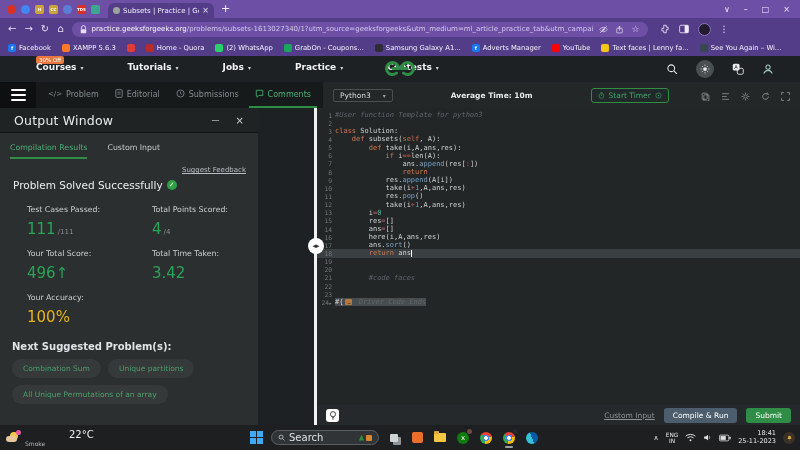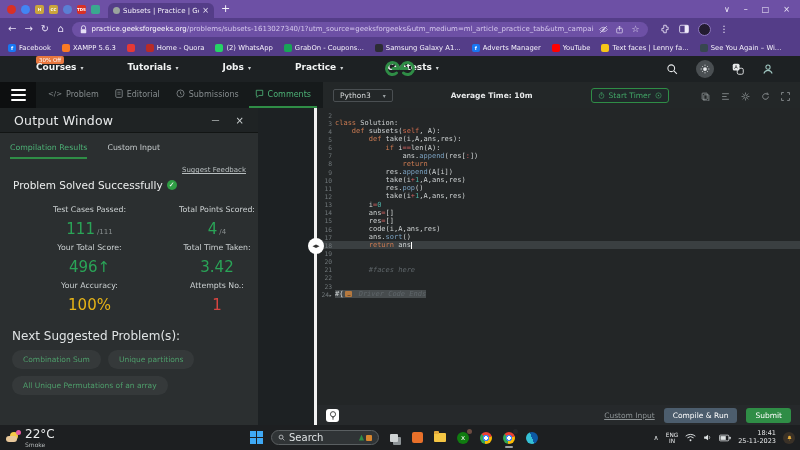--- a/index.html
+++ b/index.html
@@ -61,26 +61,26 @@
   .outwin{position:absolute;left:0;top:108px;width:258px;height:317px;background:#2b2f30;}
   .ow-head{height:24px;background:#1f2324;display:flex;align-items:center;padding:0 14px;border-bottom:1px solid #121514;}
   .ow-title{font-size:12.5px;color:#e8eaeb;letter-spacing:.2px;}
   .ow-ctl{margin-left:auto;display:flex;gap:16px;color:#cbd0d1;font-size:10px;align-items:center;}
   .ow-tabs{height:26px;display:flex;gap:20px;align-items:flex-end;padding:0 10px;}
   .ow-tab{font-size:7.8px;color:#c6cbcc;padding-bottom:5px;border-bottom:2px solid transparent;}
   .ow-tab.active{color:#4db176;border-bottom-color:#2f8d46;}
   .suggest{position:absolute;right:12px;top:58px;font-size:7px;color:#b9bfc0;text-decoration:underline;}
   .solved{margin:20px 0 0 13px;display:flex;align-items:center;gap:4px;font-size:10.5px;color:#eceeee;}
   .chk{width:10px;height:10px;border-radius:50%;background:#2f9e44;color:#fff;font-size:7px;display:flex;align-items:center;justify-content:center;}
-  .stats{margin:14px 0 0 27px;display:grid;grid-template-columns:125px 130px;row-gap:5px;text-align:center;}
+  .stats{margin:14px 0 0 27px;display:grid;grid-template-columns:125px 130px;row-gap:11px;}
   .stat .lb{font-size:7.8px;color:#ccd1d2;margin-bottom:6px;}
   .stat .vl{font-size:15px;}
   .stat .sx{font-size:7px;color:#8b9192;margin-left:2px;}
   .c-green{color:#2aa457;} .c-yellow{color:#e7b416;} .c-red{color:#d64541;}
-  .nextlabel{margin:15px 0 7px 12px;font-size:12px;font-weight:normal;color:#dfe3e4;}
+  .nextlabel{margin:15px 0 7px 12px;font-size:10px;font-weight:bold;color:#dfe3e4;}
   .chips{margin-left:12px;margin-right:10px;display:flex;flex-wrap:wrap;gap:7px;align-items:center;}
   .chip{background:#35393a;color:#4e9e6b;font-size:7.5px;padding:5px 11px;border-radius:12px;}
   
   .split{position:absolute;left:314px;top:108px;width:3px;height:317px;background:#f2f2f2;}
   .handle{position:absolute;left:308px;top:238px;width:16px;height:16px;border-radius:50%;background:#fff;color:#333;
           font-size:7px;display:flex;align-items:center;justify-content:center;letter-spacing:0;z-index:5;}
   
   .editor{position:absolute;left:317px;top:108px;width:483px;height:297px;background:#232627;overflow:hidden;
           font-family:"DejaVu Sans Mono",monospace;padding-top:3px;box-sizing:border-box;}
   .cl{display:flex;height:8.15px;align-items:center;}
@@ -105,21 +105,21 @@
   .btn{font-size:7.5px;color:#fff;border-radius:3px;padding:3px 9px;}
   .btn.run{background:#4c5d6d;}
   .btn.submit{background:#2f8d46;}
   
   .taskbar{position:absolute;left:0;top:425px;width:800px;height:25px;background:#1d1f21;display:flex;align-items:center;padding:0 6px;box-sizing:border-box;}
   .weather{display:flex;align-items:center;gap:4px;}
   .wicon{position:relative;width:15px;height:13px;}
   .wsun{position:absolute;left:4px;top:1px;width:8px;height:8px;border-radius:50%;background:#f7c948;}
   .wcloud{position:absolute;left:0px;top:5px;width:11px;height:6px;border-radius:4px;background:#e8c79a;}
   .wbadge{position:absolute;right:0;top:-1px;width:5px;height:5px;border-radius:50%;background:#e85aa0;}
-  .wtxt div:first-child{font-size:12px;color:#eceeee;}
+  .wtxt div:first-child{font-size:10px;color:#eceeee;margin-left:44px;}
   .wtxt div:last-child{font-size:6px;color:#b6babb;}
   .centerbar{position:absolute;left:250px;top:0;height:25px;display:flex;align-items:center;gap:8px;}
   .winlogo{width:13px;height:13px;display:grid;grid-template-columns:6px 6px;grid-template-rows:6px 6px;gap:1px;}
   .winlogo div{background:#3fa9f5;}
   .searchpill{width:108px;height:15px;background:#303436;border:1px solid #5a5f61;border-radius:9px;display:flex;align-items:center;gap:4px;padding:0 6px;box-sizing:border-box;}
   .searchpill span{font-size:10px;color:#dfe3e4;}
   .sp-mini{margin-left:auto;display:flex;gap:2px;}
   .mini-tree{width:5px;height:6px;background:#2f8d46;clip-path:polygon(50% 0,100% 100%,0 100%);}
   .mini-box{width:6px;height:6px;background:#d8862f;border-radius:1px;}
   .tbicons{display:flex;gap:9px;align-items:center;}
@@ -447,38 +447,38 @@
           <div class="vl c-green"><span>496↑</span></div>
         </div>
         <div class="stat">
           <div class="lb">Total Time Taken:</div>
           <div class="vl c-green"><span>3.42</span></div>
         </div>
         <div class="stat">
           <div class="lb">Your Accuracy:</div>
           <div class="vl c-yellow"><span>100%</span></div>
         </div>
-        <div class="stat">
-          <div class="lb">Attempts No.:</div>
-          <div class="vl c-red"><span>1</span></div>
-        </div>
       </div>
     <div class="nextlabel">Next Suggested Problem(s):</div>
     <div class="chips" id="chips">
         <span class="chip">Combination Sum</span>
         <span class="chip">Unique partitions</span>
         <span class="chip">All Unique Permutations of an array</span>
       </div>
   </div>
 
   <div class="split"></div>
   <div class="handle">◂▸</div>
 
   <div class="editor" id="code">
       <div class="cl">
+        <span class="gut">1</span>
+        <span class="src"><span class="tk-cm">#User function Template for python3</span></span>
+      </div>
+      <div class="cl">
         <span class="gut">2</span>
         <span class="src"></span>
       </div>
       <div class="cl">
         <span class="gut">3</span>
         <span class="src"><span class="tk-kw">class</span><span class="tk-pl"> Solution:</span></span>
       </div>
       <div class="cl">
         <span class="gut">4</span>
         <span class="src"><span class="tk-pl">    </span><span class="tk-kw">def</span><span class="tk-pl"> subsets(</span><span class="tk-sf">self</span><span class="tk-pl">, A):</span></span>
@@ -513,50 +513,50 @@
       </div>
       <div class="cl">
         <span class="gut">12</span>
         <span class="src"><span class="tk-pl">            take(i</span><span class="tk-op">+</span><span class="tk-num">1</span><span class="tk-pl">,A,ans,res)</span></span>
       </div>
       <div class="cl">
         <span class="gut">13</span>
         <span class="src"><span class="tk-pl">        i</span><span class="tk-op">=</span><span class="tk-num">0</span></span>
       </div>
       <div class="cl">
+        <span class="gut">15</span>
+        <span class="src"><span class="tk-pl">        res</span><span class="tk-op">=</span><span class="tk-pl">[]</span></span>
+      </div>
+      <div class="cl">
         <span class="gut">14</span>
         <span class="src"><span class="tk-pl">        ans</span><span class="tk-op">=</span><span class="tk-pl">[]</span></span>
       </div>
       <div class="cl">
-        <span class="gut">15</span>
-        <span class="src"><span class="tk-pl">        res</span><span class="tk-op">=</span><span class="tk-pl">[]</span></span>
-      </div>
-      <div class="cl">
         <span class="gut">16</span>
-        <span class="src"><span class="tk-pl">        code(i,A,ans,res)</span></span>
+        <span class="src"><span class="tk-pl">        here(i,A,ans,res)</span></span>
       </div>
       <div class="cl">
         <span class="gut">17</span>
         <span class="src"><span class="tk-pl">        ans.</span><span class="tk-fn">sort</span><span class="tk-pl">()</span></span>
       </div>
       <div class="cl active">
         <span class="gut">18</span>
         <span class="src"><span class="tk-pl">        </span><span class="tk-kw">return</span><span class="tk-pl"> ans</span><span class="cursor"></span></span>
       </div>
       <div class="cl">
         <span class="gut">19</span>
         <span class="src"></span>
       </div>
       <div class="cl">
         <span class="gut">20</span>
         <span class="src"></span>
       </div>
       <div class="cl">
         <span class="gut">21</span>
-        <span class="src"><span class="tk-cm">        #faces here</span></span>
+        <span class="src"><span class="tk-cm">        #code faces</span></span>
       </div>
       <div class="cl">
         <span class="gut">22</span>
         <span class="src"></span>
       </div>
       <div class="cl">
         <span class="gut">23</span>
         <span class="src"></span>
       </div>
       <div class="cl">

